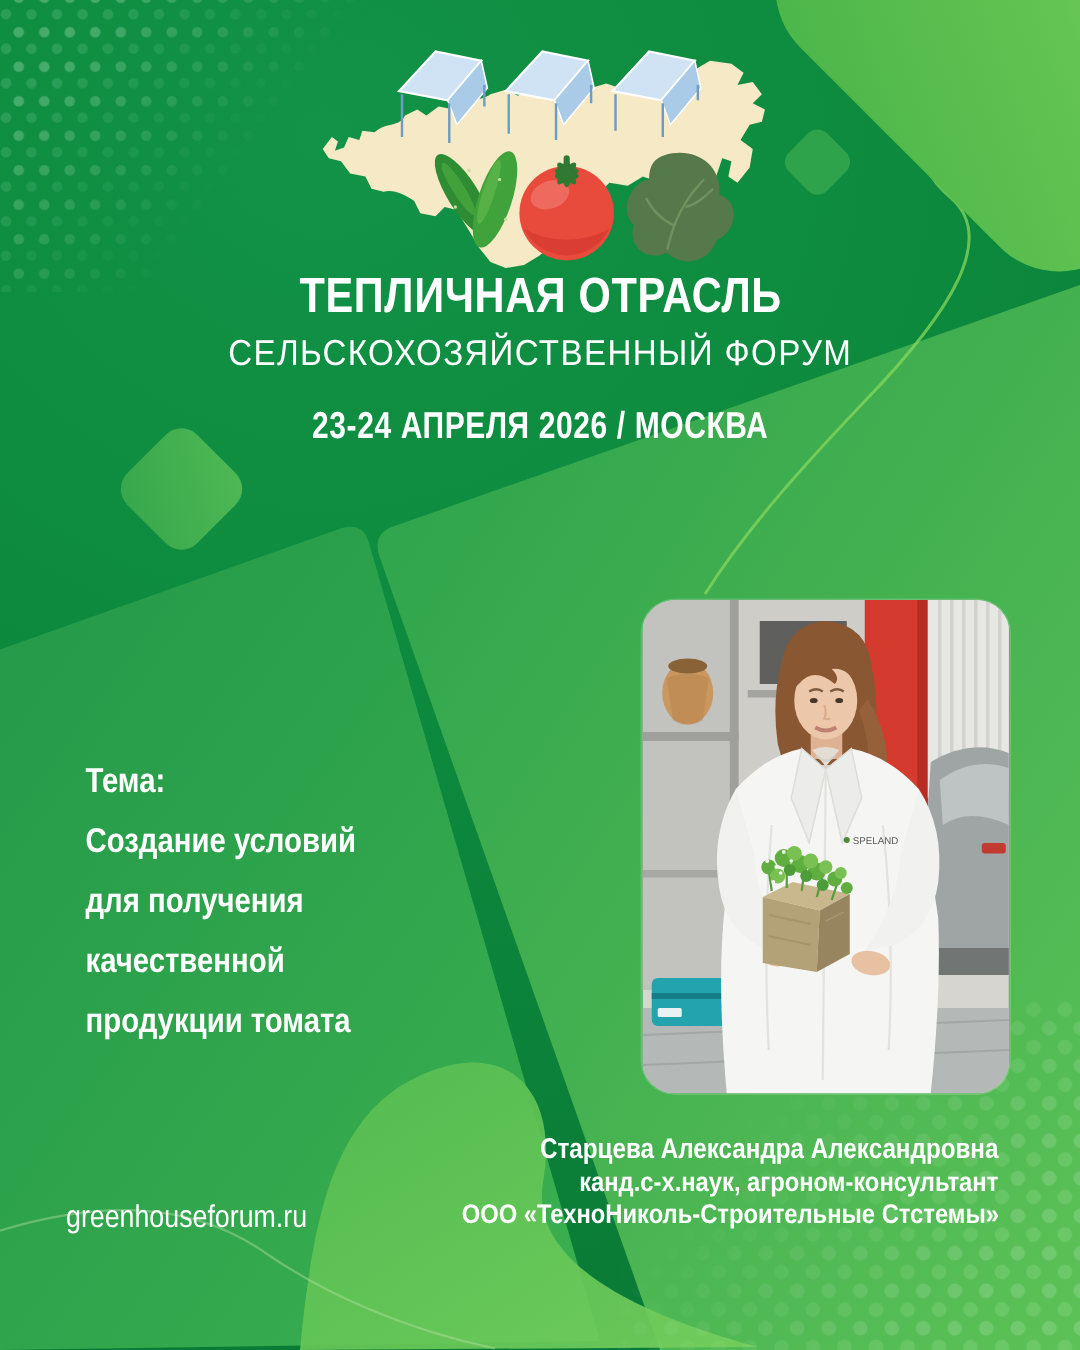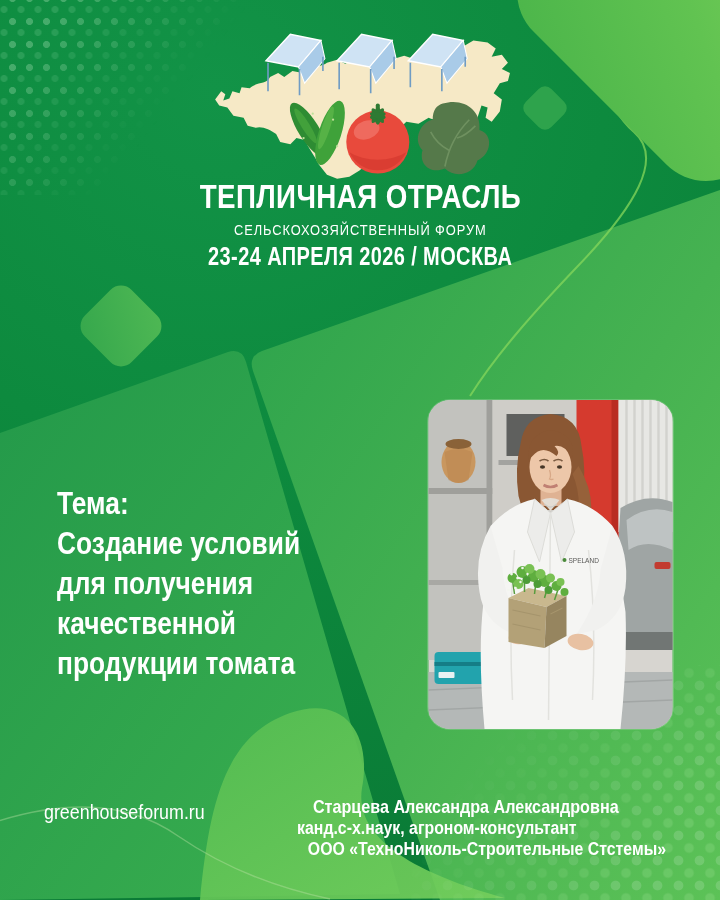--- a/index.html
+++ b/index.html
@@ -39,28 +39,28 @@
   .dmd-small{left:527px;top:90px;width:36px;height:36px;border-radius:9px;background:#2ea34c;}
   .dmd-mid{left:88px;top:293px;width:66px;height:66px;border-radius:15px;
     background:linear-gradient(210deg,#4fb854,#35a74c);}
   
   .white{color:#ffffff;}
   .cond{display:inline-block;transform:scaleX(.84);transform-origin:50% 50%;white-space:nowrap;}
   .cond-l{display:inline-block;transform:scaleX(.85);transform-origin:0 50%;white-space:nowrap;}
   .cond-r{display:inline-block;transform:scaleX(.88);transform-origin:100% 50%;white-space:nowrap;}
   .hdr{left:0;top:0;width:720px;text-align:center;}
   .title{font-size:33px;font-weight:700;letter-spacing:.5px;}
-  .subtitle{font-size:14px;font-weight:400;letter-spacing:1px;}
+  .subtitle{font-size:24px;font-weight:400;letter-spacing:1px;}
   .dateloc{font-size:25px;font-weight:700;letter-spacing:.5px;}
-  .topic{left:57px;top:484px;line-height:40px;font-size:31px;font-weight:700;color:#fff;}
+  .topic{left:57px;top:500px;line-height:40px;font-size:23px;font-weight:700;color:#fff;}
   .photo-card{
     left:428px;top:400px;width:245px;height:329px;border-radius:22px;overflow:hidden;
     box-shadow:0 0 0 1px rgba(255,255,255,.18);
   }
-  .speaker{right:54px;top:756px;color:#fff;line-height:21.5px;margin-top:40px;}
+  .speaker{right:54px;top:756px;text-align:right;color:#fff;line-height:21.5px;}
   .speaker .name{font-size:19px;font-weight:700;}
   .speaker .line{font-size:18px;font-weight:700;}
   .site{left:44px;top:800px;color:#fff;font-size:21px;}
 </style>
 </head>
 <body>
 
 <div class="canvas">
 
   <svg class="abs" width="720" height="900" viewBox="0 0 720 900" style="left:0;top:0;">
@@ -150,21 +150,21 @@
     </g>
   </svg>
 
   <div class="abs hdr white" style="top:178px;">
     <div class="title">
       <span class="cond">ТЕПЛИЧНАЯ ОТРАСЛЬ</span>
     </div>
     <div class="subtitle" style="margin-top:6px;">
       <span class="cond" style="transform:scaleX(.92);">СЕЛЬСКОХОЗЯЙСТВЕННЫЙ ФОРУМ</span>
     </div>
-    <div class="dateloc" style="margin-top:4px;">
+    <div class="dateloc" style="margin-top:20px;">
       <span class="cond" style="transform:scaleX(.8);">23-24 АПРЕЛЯ 2026 / МОСКВА</span>
     </div>
   </div>
 
   <div class="abs topic">
     <div><span class="cond-l">Тема:</span></div>
     <div><span class="cond-l">Создание условий</span></div>
     <div><span class="cond-l">для получения</span></div>
     <div><span class="cond-l">качественной</span></div>
     <div><span class="cond-l">продукции томата</span></div>

